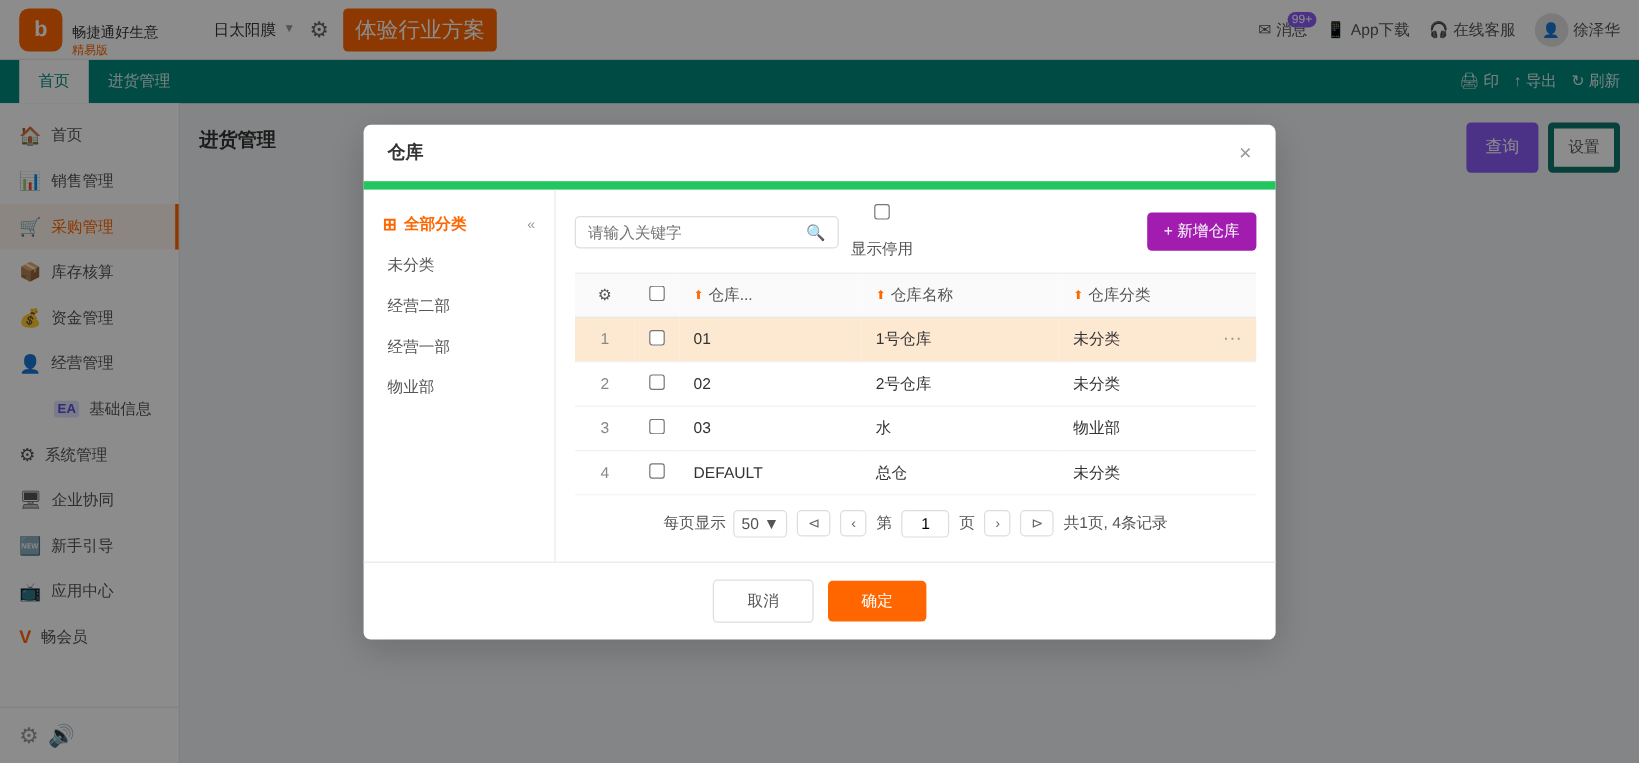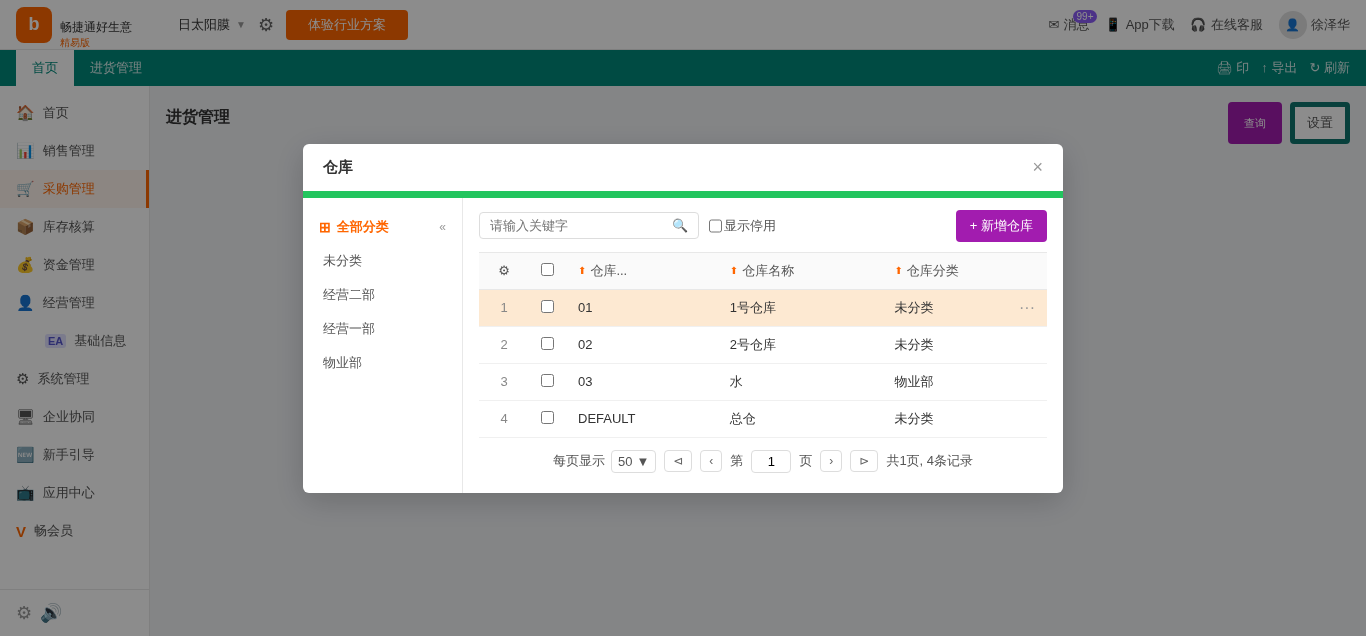--- a/index.html
+++ b/index.html
@@ -36,23 +36,23 @@
       padding: 0 12px;
     }
     .store-select .arrow { color: #999; font-size: 10px; }
     .nav-center { flex: 1; display: flex; align-items: center; gap: 12px; }
     .gear-btn { background: none; border: none; cursor: pointer; color: #666; font-size: 18px; }
     .trial-btn {
       background: #f60;
       color: #fff;
       border: none;
       border-radius: 4px;
-      padding: 6px 22px;
-      cursor: pointer;
-      font-size: 13px;
+      padding: 6px 10px;
+      cursor: pointer;
+      font-size: 18px;
     }
     .nav-right { display: flex; align-items: center; gap: 16px; }
     .nav-right-item { display: flex; align-items: center; gap: 4px; color: #555; font-size: 13px; cursor: pointer; position: relative; }
     .badge {
       background: #8b5cf6;
       color: #fff;
       border-radius: 10px;
       font-size: 10px;
       padding: 1px 4px;
       position: absolute;
@@ -113,21 +113,21 @@
       display: flex;
       align-items: center;
       gap: 8px;
       border-top: 1px solid #e8e8e8;
     }
     .sidebar-bottom-icon { font-size: 18px; color: #999; cursor: pointer; }
 
     
     .content { flex: 1; padding: 16px; overflow: auto; position: relative; }
     .page-title { font-size: 16px; font-weight: bold; color: #333; margin-bottom: 12px; }
-    .btn-orange { background: #a21caf; color: #fff; border: none; border-radius: 4px; padding: 7px 16px; cursor: pointer; font-size: 11px; }
+    .btn-orange { background: #8b5cf6; color: #fff; border: none; border-radius: 4px; padding: 7px 16px; cursor: pointer; font-size: 14px; }
     .btn-default { background: #fff; color: #555; border: 5px solid #0f766e; border-radius: 4px; padding: 7px 12px; cursor: pointer; font-size: 13px; display: flex; align-items: center; gap: 4px; }
 
     
     .overlay {
       position: fixed;
       top: 0; left: 0; right: 0; bottom: 0;
       background: rgba(0,0,0,0.45);
       z-index: 100;
       display: flex;
       align-items: center;
@@ -195,21 +195,21 @@
     .search-box {
       display: flex; align-items: center;
       border: 1px solid #ddd;
       border-radius: 4px;
       padding: 5px 10px;
       gap: 6px;
       width: 220px;
     }
     .search-box input { border: none; outline: none; font-size: 13px; flex: 1; }
     .search-box .search-icon { color: #bbb; }
-    .checkbox-label { display: flex; gap: 2px; font-size: 13px; color: #555; cursor: pointer; }
+    .checkbox-label { display: flex; gap: 16px; font-size: 13px; color: #555; cursor: pointer; flex-direction: column; }
     .btn-new {
       margin-left: auto;
       background: #a21caf;
       color: #fff;
       border: none;
       border-radius: 4px;
       padding: 7px 14px;
       cursor: pointer;
       font-size: 13px;
     }
@@ -554,14 +554,18 @@
           <span>第</span>
           <input class="page-input" type="text" value="1" style="">
           <span>页</span>
           <button class="page-btn">›</button>
           <button class="page-btn">⊳</button>
           <span>共1页, 4条记录</span>
         </div>
       </div>
     </div>
 
+    <div class="modal-footer">
+      <button class="btn-cancel">取消</button>
+      <button class="btn-confirm">确定</button>
+    </div>
   </div>
 </div>
 
 </body></html>

